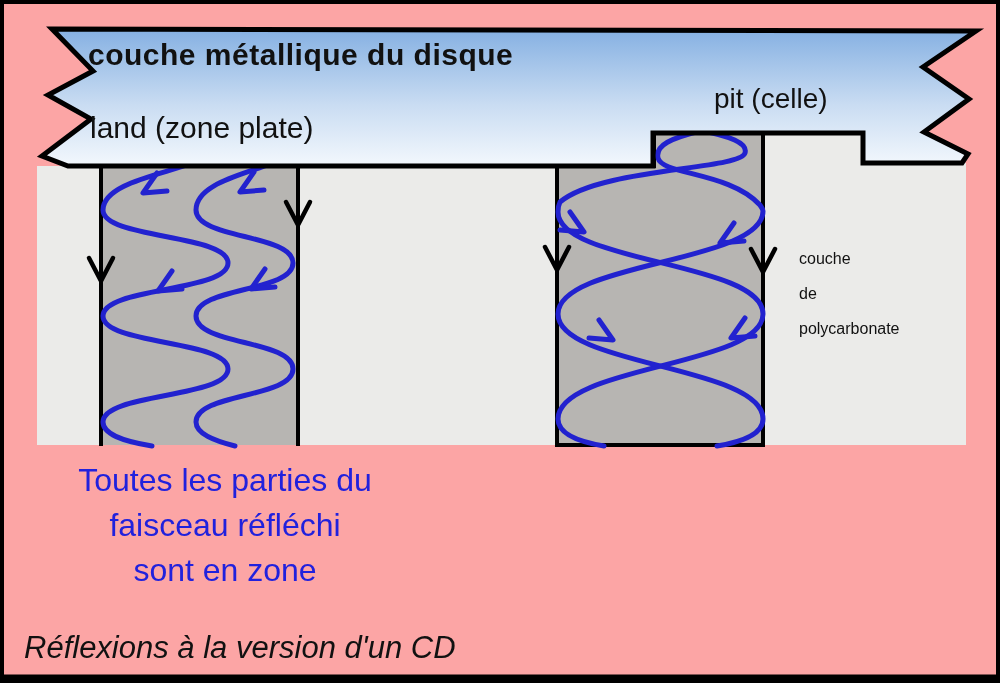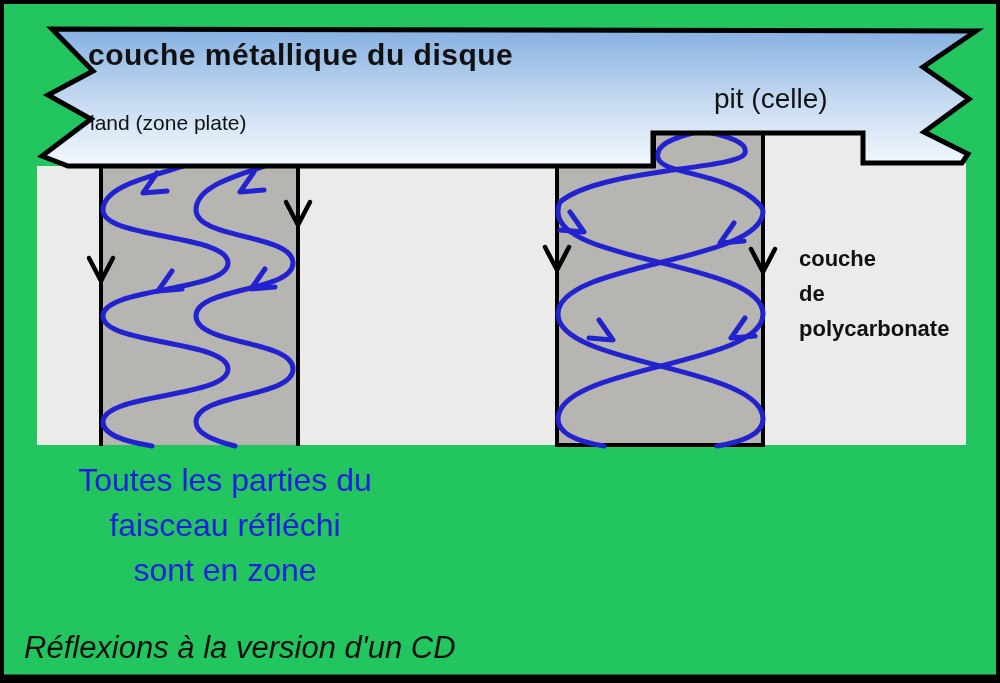--- a/index.html
+++ b/index.html
@@ -1,28 +1,28 @@
 <!DOCTYPE html>
 <html style="--wave-blue: #2222cf; --caption-blue: #2121dd; --banner-top: #85b0e2; --banner-mid: #c9dcf2; --banner-bottom: #f3f8fd; --poly-gray: #ebebe9; --beam-gray: #b7b5b2;"><head>
 <meta charset="utf-8">
 <style>
   html,body{margin:0;padding:0;background:#cccccc;}
   .stage{
     position:relative;
     width:1000px;height:683px;
-    background:#22c55e;
+    background:#fca5a5;
     overflow:hidden;
     font-family:"Liberation Sans","DejaVu Sans",sans-serif;
   }
   .stage svg{position:absolute;left:0;top:0;}
   .txt{position:absolute;color:#111;white-space:pre-line;}
   .banner-title{left:88px;top:38px;font-size:30px;font-weight:bold;letter-spacing:0.5px;}
-  .land-label{left:90px;top:111px;font-size:21px;}
+  .land-label{left:90px;top:111px;font-size:30px;}
   .pit-label{left:714px;top:83px;font-size:28px;}
-  .poly-label{left:799px;top:241px;font-size:22px;font-weight:bold;line-height:35px;}
+  .poly-label{left:799px;top:241px;font-size:16px;font-weight:normal;line-height:35px;}
   .caption{color:var(--caption-blue,#2121dd);text-align:center;}
   .caption-left{left:40px;top:458px;width:370px;font-size:32px;line-height:45px;}
   .caption-right{left:433px;top:450px;width:545px;font-size:32px;line-height:42px;}
   .footer-title{left:24px;top:630px;font-size:31px;font-style:italic;}
   .credit{right:14px;top:653px;font-size:15px;font-weight:bold;white-space:nowrap;}
 
   
   .poly-region{fill:var(--poly-gray,#ebebe9);stroke:none;}
   .beam-fill{fill:var(--beam-gray,#b7b5b2);}
   .blackline{stroke:#000;stroke-width:4;fill:none;}

